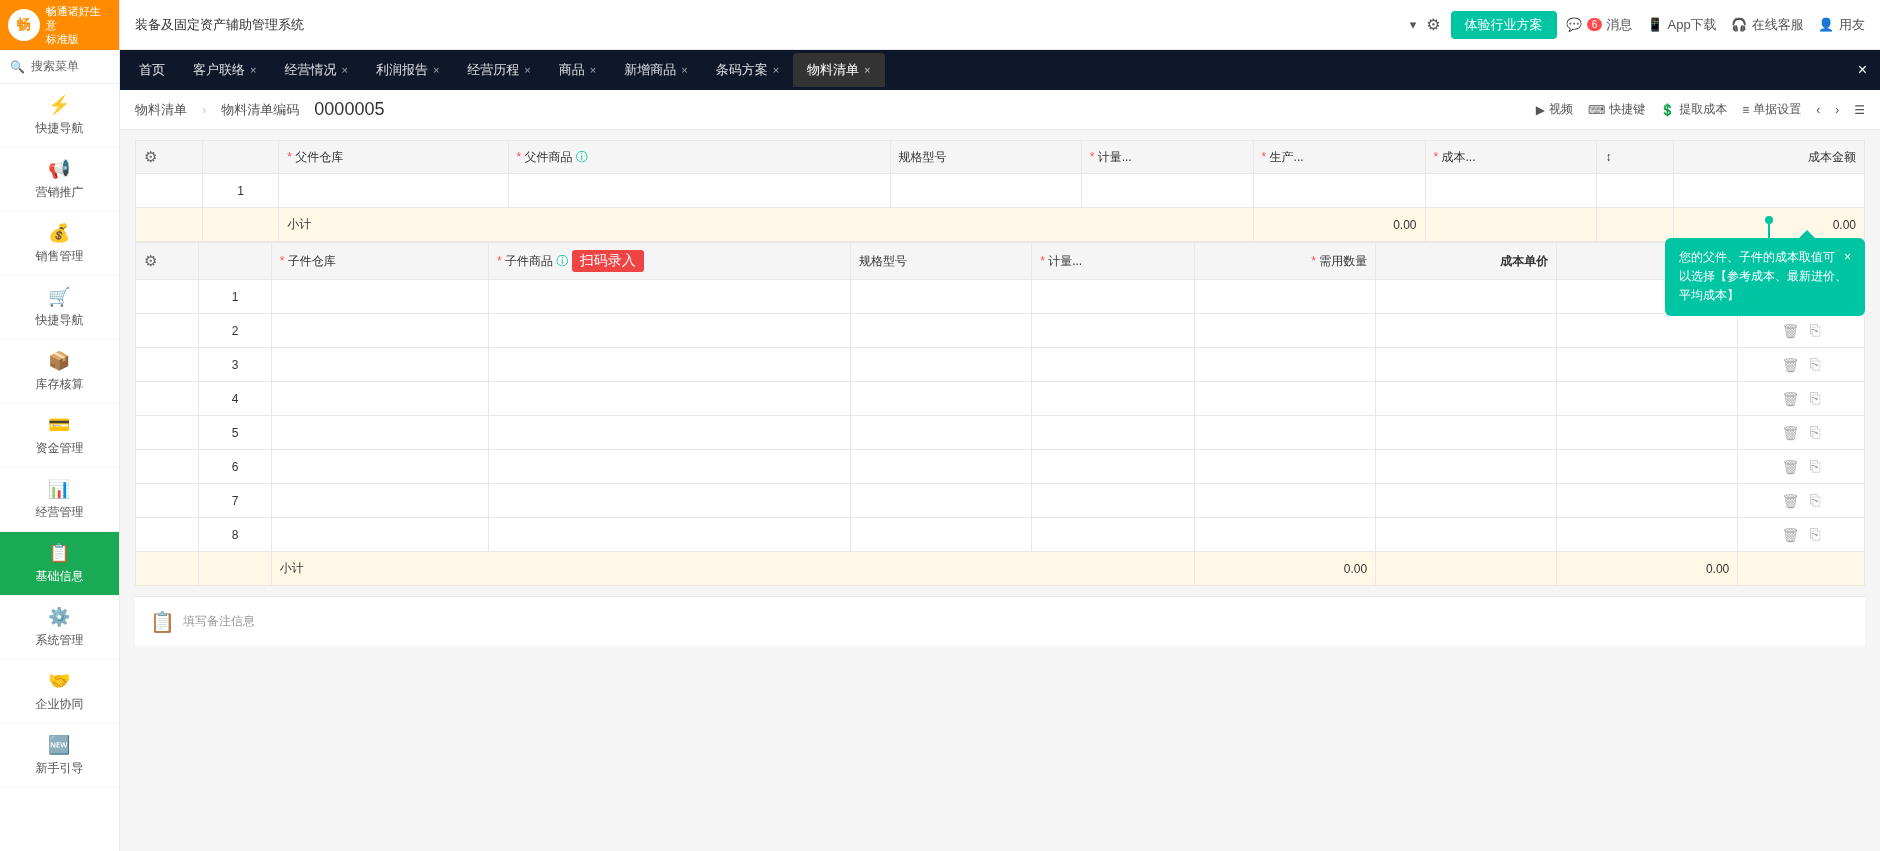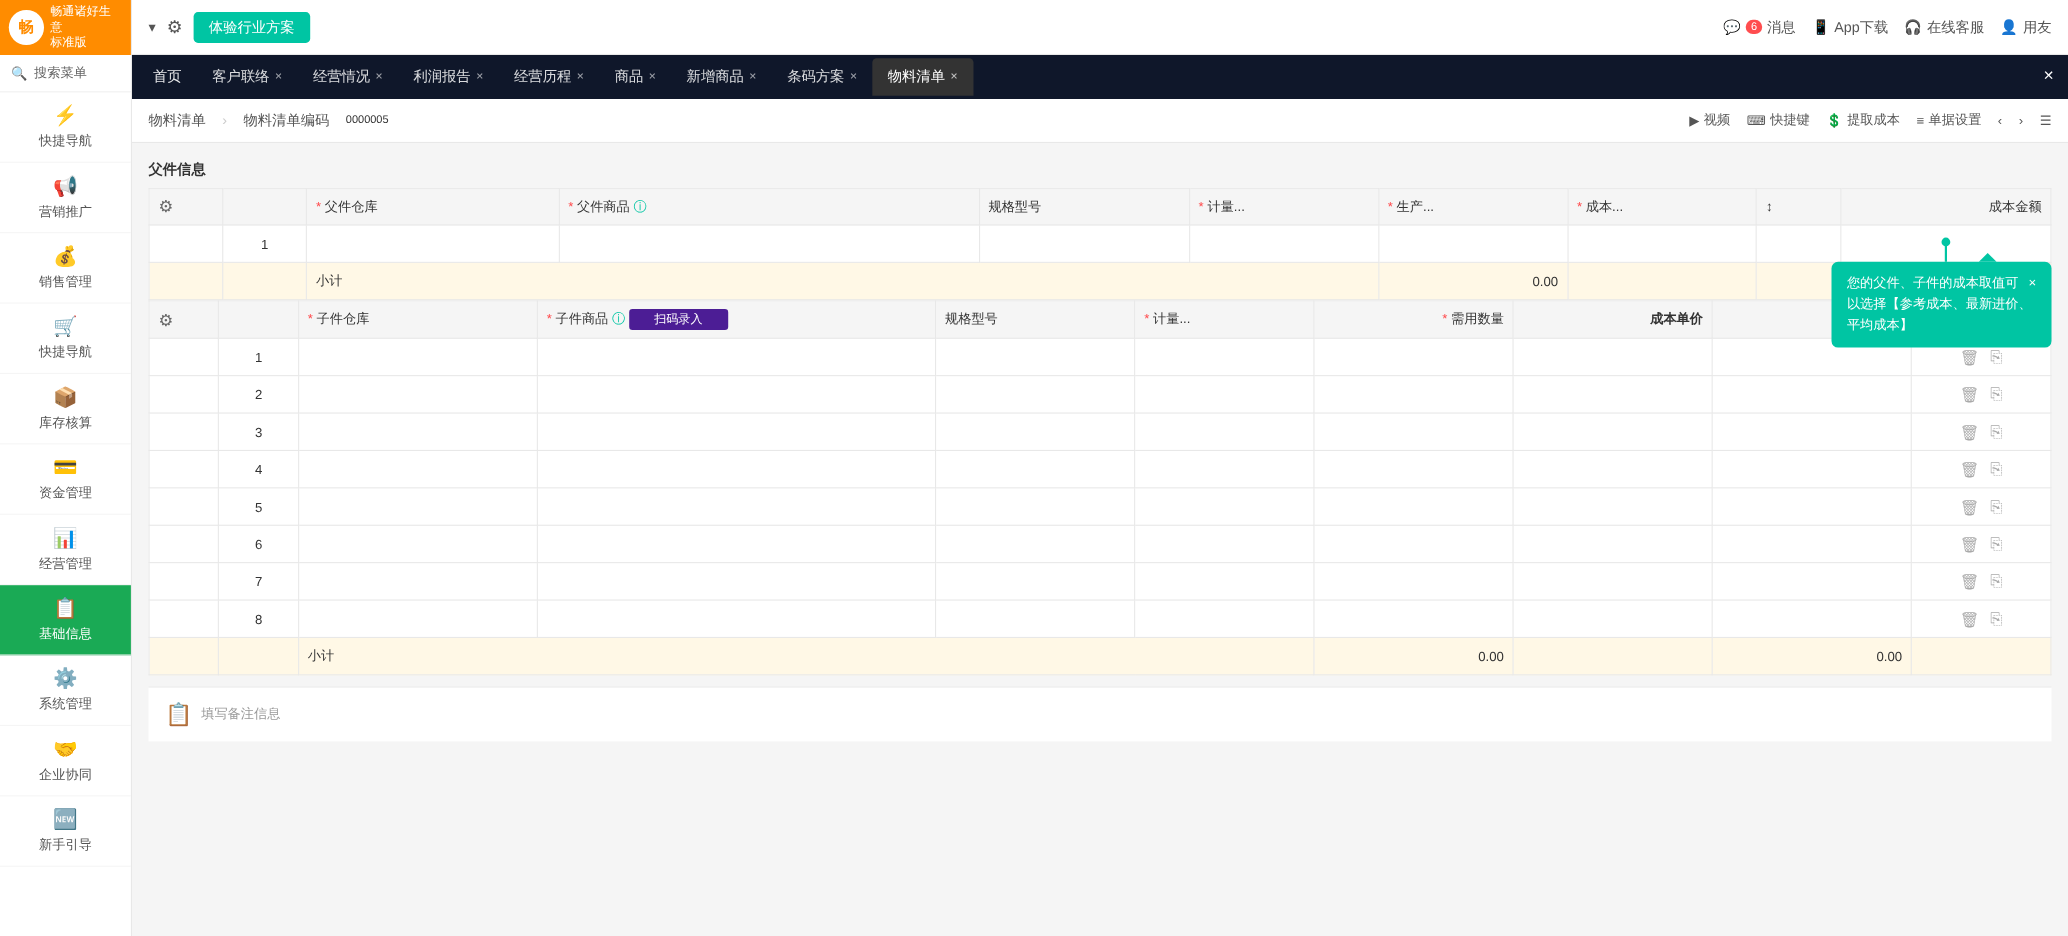--- a/index.html
+++ b/index.html
@@ -110,21 +110,21 @@
     .breadcrumb-bar {
       background: #fff;
       padding: 0 15px;
       height: 40px;
       display: flex; align-items: center;
       border-bottom: 1px solid #e8e8e8;
       gap: 15px;
     }
     .breadcrumb-item { font-size: 13px; color: #555; cursor: pointer; }
     .breadcrumb-divider { color: #ccc; }
-    .breadcrumb-code { font-size: 10px; color: #333; }
+    .breadcrumb-code { font-size: 18px; color: #333; }
     .breadcrumb-right { margin-left: auto; display: flex; align-items: center; gap: 15px; }
     .breadcrumb-action { display: flex; align-items: center; gap: 4px; font-size: 12px; color: #555; cursor: pointer; }
 
     
     .main-content { flex: 1; overflow-y: auto; padding: 10px 15px; position: relative; }
 
     .section-title {
       font-size: 13px;
       font-weight: 600;
       color: #333;
@@ -157,26 +157,26 @@
     }
     .data-table tr.subtotal td {
       background: #fff8e6;
       font-weight: 500;
     }
     .data-table tr.subtotal td.value {
       color: #333;
     }
     .required-star { color: #ff4d4f; }
     .scan-btn {
-      background: #4c1d95;
+      background: #ef4444;
       color: #fff;
       border: none;
       border-radius: 3px;
-      padding: 2px 23px;
-      font-size: 11px;
+      padding: 2px 8px;
+      font-size: 14px;
       cursor: pointer;
     }
     .icon-btn {
       background: none; border: none; cursor: pointer;
       color: #aaa; font-size: 14px; padding: 0 3px;
     }
     .settings-icon { color: #666; font-size: 15px; }
 
     
     .tooltip-box {
@@ -298,20 +298,21 @@
   </div>
   <div class="sidebar-item">
     <span class="sidebar-item-icon">🆕</span>
     <span>新手引导</span>
   </div>
 </div>
 
 <div class="main-area">
 
   <div class="topbar">
+    <span class="topbar-system-name">装备及固定资产辅助管理系统</span>
     <span class="topbar-dropdown">▾</span>
     <span class="topbar-gear">⚙</span>
     <button class="topbar-btn">体验行业方案</button>
     <div class="topbar-right">
       <div class="topbar-right-item">
         <span>💬</span>
         <span class="topbar-badge">6</span>
         <span>消息</span>
       </div>
       <div class="topbar-right-item">
@@ -401,21 +402,20 @@
     <div class="main-content">
 
       <div class="tooltip-dot"></div>
       <div class="tooltip-connector"></div>
 
       <div class="tooltip-box">
         <span class="tooltip-close">×</span>
         <span>您的父件、子件的成本取值可以选择【参考成本、最新进价、平均成本】</span>
       </div>
 
-      <div class="section-title">父件信息</div>
 
       <table class="data-table">
         <thead>
           <tr>
             <th style="width:35px;">
               <span class="settings-icon">⚙</span>
             </th>
             <th style="width:40px;"></th>
             <th style="width:120px;">
               <span class="required-star">*</span> 父件仓库

